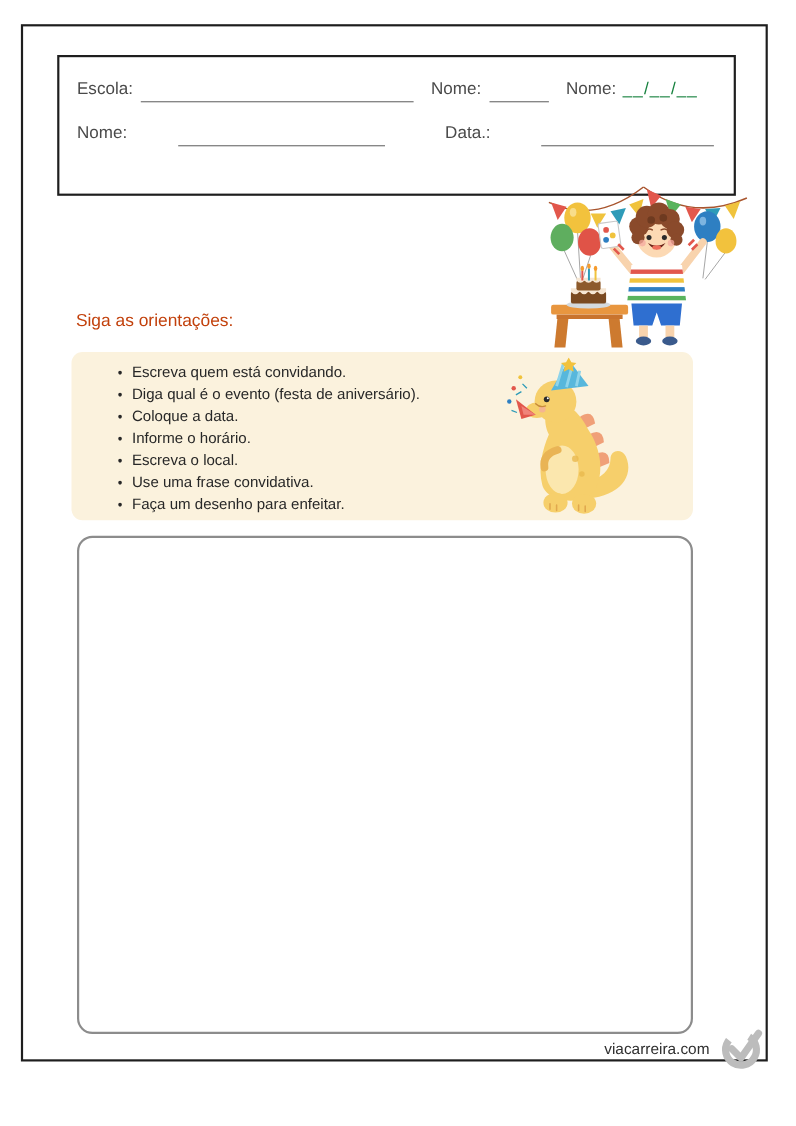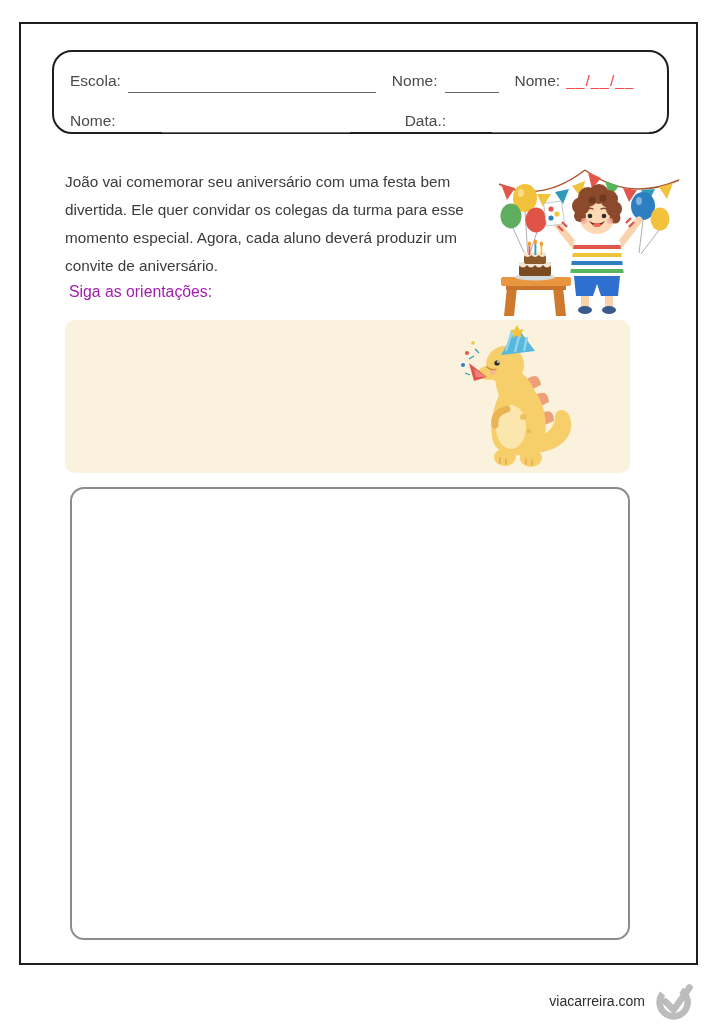--- a/index.html
+++ b/index.html
@@ -3,60 +3,60 @@
 <meta charset="utf-8">
 <style>
   * { margin:0; padding:0; box-sizing:border-box; }
   html,body { width:724px; height:1024px; background:#ffffff;
     font-family:"Liberation Sans", sans-serif; position:relative; overflow:hidden; }
 
   .page-frame { position:absolute; left:19px; top:22px; width:679px; height:943px;
     border:2.5px solid #1e1e1e; background:#fff; }
 
   
-  .header-box { position:absolute; left:31px; top:26px; width:617px; height:84px;
-    border:2px solid #1e1e1e; border-radius:20px; padding:20px 18px 0 16px; }
+  .header-box { position:absolute; left:31px; top:26px; width:617px; height:128px;
+    border:2px solid #1e1e1e; border-radius:0; padding:20px 18px 0 16px; }
   .form-row { display:flex; align-items:baseline; height:24px; }
   .form-row + .form-row { margin-top:16px;gap:39px; }
   .form-label { font-size:15.5px; color:#4a4a4a; white-space:nowrap; }
   .blank-line { display:inline-block; border-bottom:1.6px solid #6a6a6a;
     height:14px; align-self:flex-end; margin:0 0 3px 7px; }
   .w-escola { width:248px; }
   .w-turma  { width:54px; }
   .w-nome   { width:188px; }
   .w-prof   { flex:1; }
   .gap-med  { margin-left:16px; }
-  .date-blank { font-size:15.5px; color:#ef4444; margin-left:6px; letter-spacing:1px; }
+  .date-blank { font-size:15.5px; color:#15803d; margin-left:6px; letter-spacing:1px; }
 
   
   .intro-text { position:absolute; left:44px; top:144px; color:#3b3b3b;
     font-size:15.3px; line-height:28px; }
   .intro-text span { display:block; white-space:nowrap; }
   .instructions-heading { position:absolute; left:48px; top:259px;
-    font-size:15.8px; color:#a21caf; }
+    font-size:15.8px; color:#c2410c; }
 
   
   .boy-illustration { position:absolute; left:474px; top:134px; width:188px; height:160px; }
 
   
   .orientations-box { position:absolute; left:44px; top:296px; width:565px; height:153px;
     background:#fbf2dd; border-radius:10px; padding:9px 0 0 42px; }
   .orientations-list { list-style:none; }
   .orientations-list li { position:relative; padding-left:13px;
     font-size:13.7px; line-height:20px; color:#272727; }
   .orientations-list li::before { content:"•"; position:absolute; left:0; top:0;
     font-size:12px; color:#272727; }
   .dino-illustration { position:absolute; left:392px; top:5px; width:128px; height:144px; }
 
   
   .drawing-box { position:absolute; left:49px; top:463px; width:560px; height:453px;
     border:2px solid #8c8c8c; border-radius:14px; background:#fff; }
 
   
-  .footer { position:absolute; right:27px; top:979px; display:flex;
+  .footer { position:absolute; right:27px; top:931px; display:flex;
     align-items:center; gap:9px;text-align:center; }
   .footer-site { font-size:14px; color:#2f2f2f; }
   .footer-logo { width:43px; height:43px; }
 </style>
 </head>
 <body>
 
 <div class="page-frame">
 
   <div class="header-box">
@@ -69,26 +69,20 @@
       <span class="date-blank">__/__/__</span>
     </div>
     <div class="form-row">
       <span class="form-label">Nome:</span>
       <span class="blank-line w-nome"></span>
       <span class="form-label gap-med">Data.:</span>
       <span class="blank-line w-prof"></span>
     </div>
   </div>
 
-  <div class="intro-text">
-    <span>João vai comemorar seu aniversário com uma festa bem</span>
-    <span>divertida. Ele quer convidar os colegas da turma para esse</span>
-    <span>momento especial. Agora, cada aluno deverá produzir um</span>
-    <span>convite de aniversário.</span>
-  </div>
 
   <svg class="boy-illustration" viewBox="0 0 188 160" xmlns="http://www.w3.org/2000/svg">
 
     <path d="M4,26 Q46,46 90,12" fill="none" stroke="#a8552e" stroke-width="1.4"></path>
     <path d="M90,12 Q134,44 184,22" fill="none" stroke="#a8552e" stroke-width="1.4"></path>
 
     <g>
       <polygon points="6,26 20,30 12,42" fill="#e2574c"></polygon>
       <polygon points="24,32 38,35 30,47" fill="#59b45e"></polygon>
       <polygon points="42,36 56,36 48,49" fill="#f0c33c"></polygon>
@@ -195,20 +189,29 @@
       <path d="M94,63 Q102,74 110,63 Q102,68 94,63 Z" fill="#6b2418"></path>
       <ellipse cx="102" cy="67" rx="4" ry="2" fill="#ef6d5a"></ellipse>
       <circle cx="89" cy="63" r="3" fill="#f5a9a0" opacity="0.75"></circle>
       <circle cx="115" cy="63" r="3" fill="#f5a9a0" opacity="0.75"></circle>
     </g>
   </svg>
 
   <div class="instructions-heading">Siga as orientações:</div>
 
   <div class="orientations-box">
+    <ul class="orientations-list">
+      <li>Escreva quem está convidando.</li>
+      <li>Diga qual é o evento (festa de aniversário).</li>
+      <li>Coloque a data.</li>
+      <li>Informe o horário.</li>
+      <li>Escreva o local.</li>
+      <li>Use uma frase convidativa.</li>
+      <li>Faça um desenho para enfeitar.</li>
+    </ul>
 
     <svg class="dino-illustration" viewBox="0 0 128 144" xmlns="http://www.w3.org/2000/svg">
 
       <g>
         <circle cx="10" cy="28" r="2" fill="#e2574c"></circle>
         <circle cx="6" cy="40" r="2" fill="#2e7fc2"></circle>
         <circle cx="16" cy="18" r="1.8" fill="#f0c33c"></circle>
         <circle cx="22" cy="52" r="1.8" fill="#e2574c"></circle>
         <path d="M12,34 l5,-3 M18,24 l4,4 M8,48 l5,2" stroke="#2e9bb8" stroke-width="1.2"></path>
       </g>

